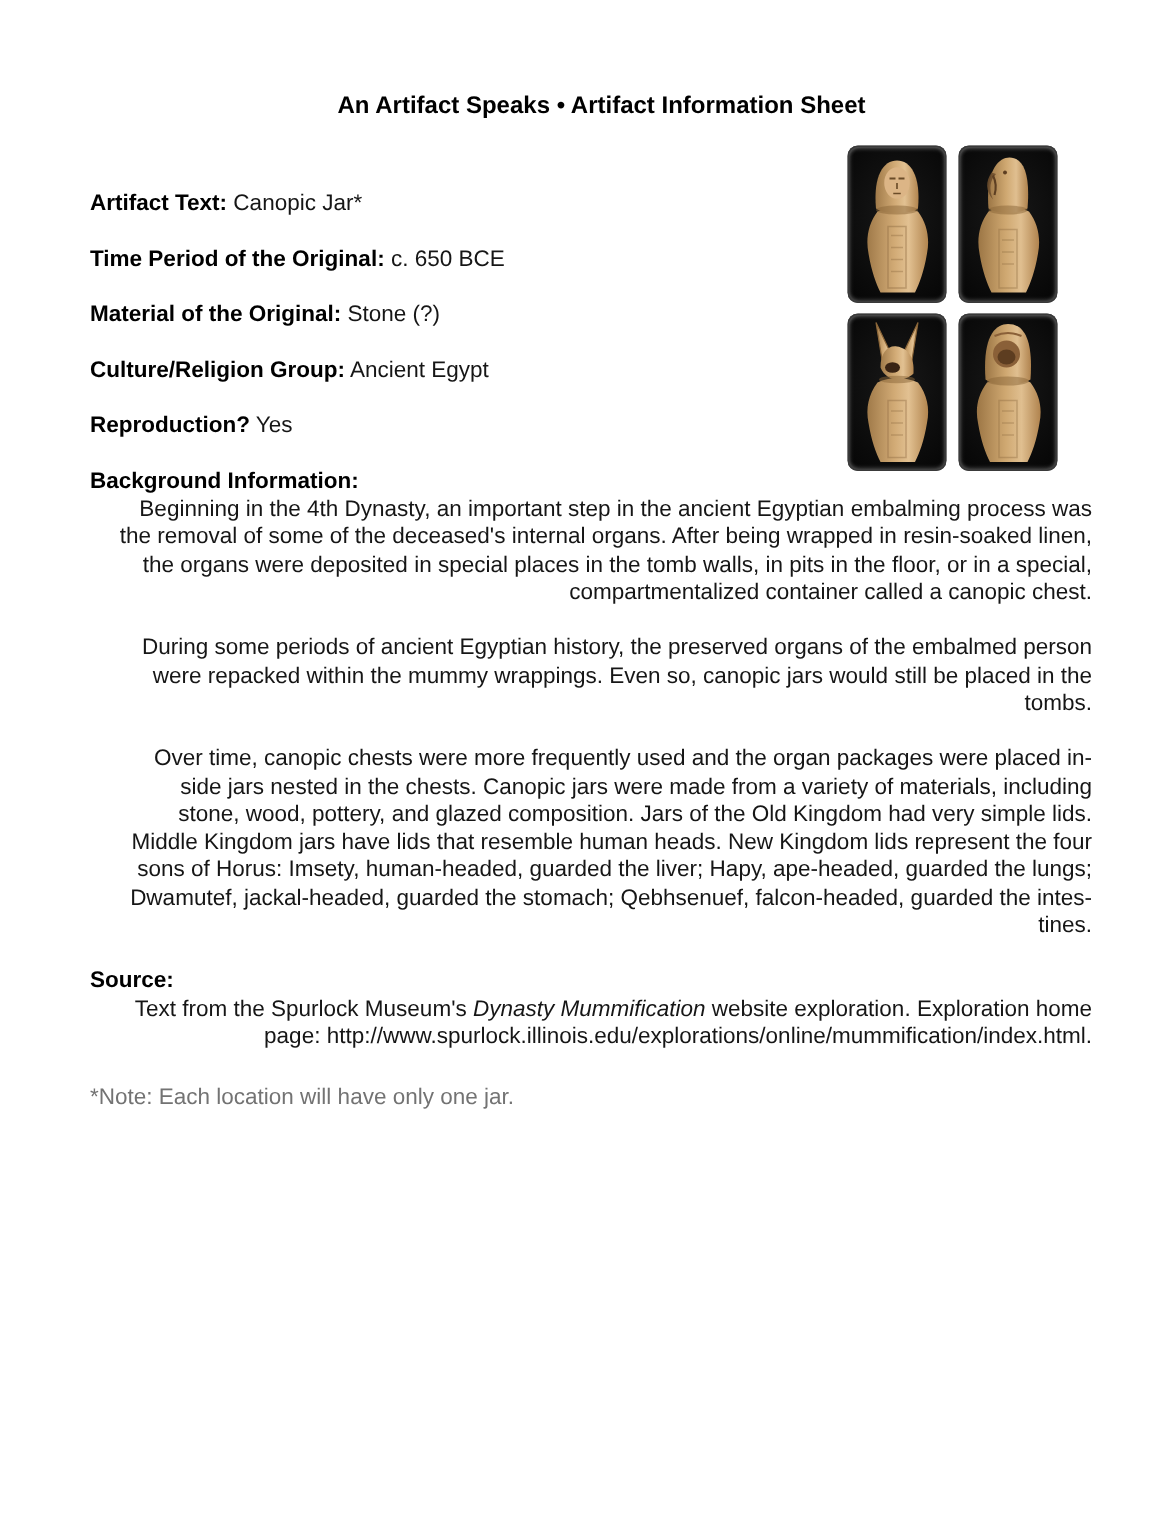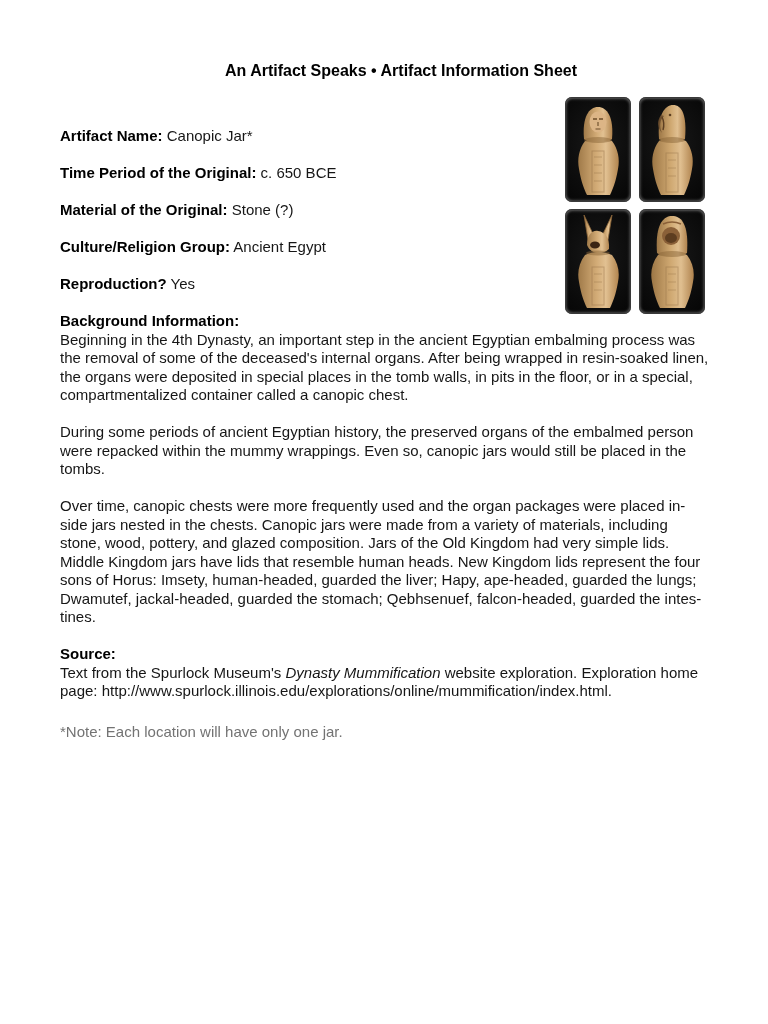--- a/index.html
+++ b/index.html
@@ -12,21 +12,21 @@
     font-size:16px; line-height:20px; font-weight:bold; color:#000;
     text-align:center; padding-left:34px; margin:0 0 46px 0;
   }
   .content { padding:0 40px 0 60px; }
   .field { font-size:15px; line-height:18.5px; margin:0 0 18.5px 0; }
   .field .lbl { font-weight:bold; color:#000; }
   .field .val { color:#161616; }
   .sec-heading { font-size:15px; line-height:18.5px; font-weight:bold; color:#000; margin:0; }
   p.body-text {
     font-size:15px; line-height:18.5px; margin:0 0 18.5px 0;
-    white-space:pre-line; color:#161616;
+    white-space:pre-line; color:#161616;text-align:right;
   }
   p.source-body { margin-bottom:22px; }
   .italic { font-style:italic; }
   .note { font-size:15px; line-height:18.5px; margin:0; color:#737373; }
 
   
   .photo-grid { position:absolute; top:0; left:0; width:0; height:0; }
   .photo {
     position:absolute; width:66px; height:105px; border-radius:7px;
     background: radial-gradient(140% 120% at 50% 45%, #181818 0%, #060606 55%, #000 100%);
@@ -47,21 +47,21 @@
 <body>
 
 <div class="page">
 
   <div class="title">An Artifact Speaks • Artifact Information Sheet</div>
 
   <div class="content">
 
     <div class="fields">
       <div class="field">
-        <span class="lbl">Artifact Name:</span>
+        <span class="lbl">Artifact Text:</span>
         <span class="val">Canopic Jar*</span>
       </div>
       <div class="field">
         <span class="lbl">Time Period of the Original:</span>
         <span class="val">c. 650 BCE</span>
       </div>
       <div class="field">
         <span class="lbl">Material of the Original:</span>
         <span class="val">Stone (?)</span>
       </div>

